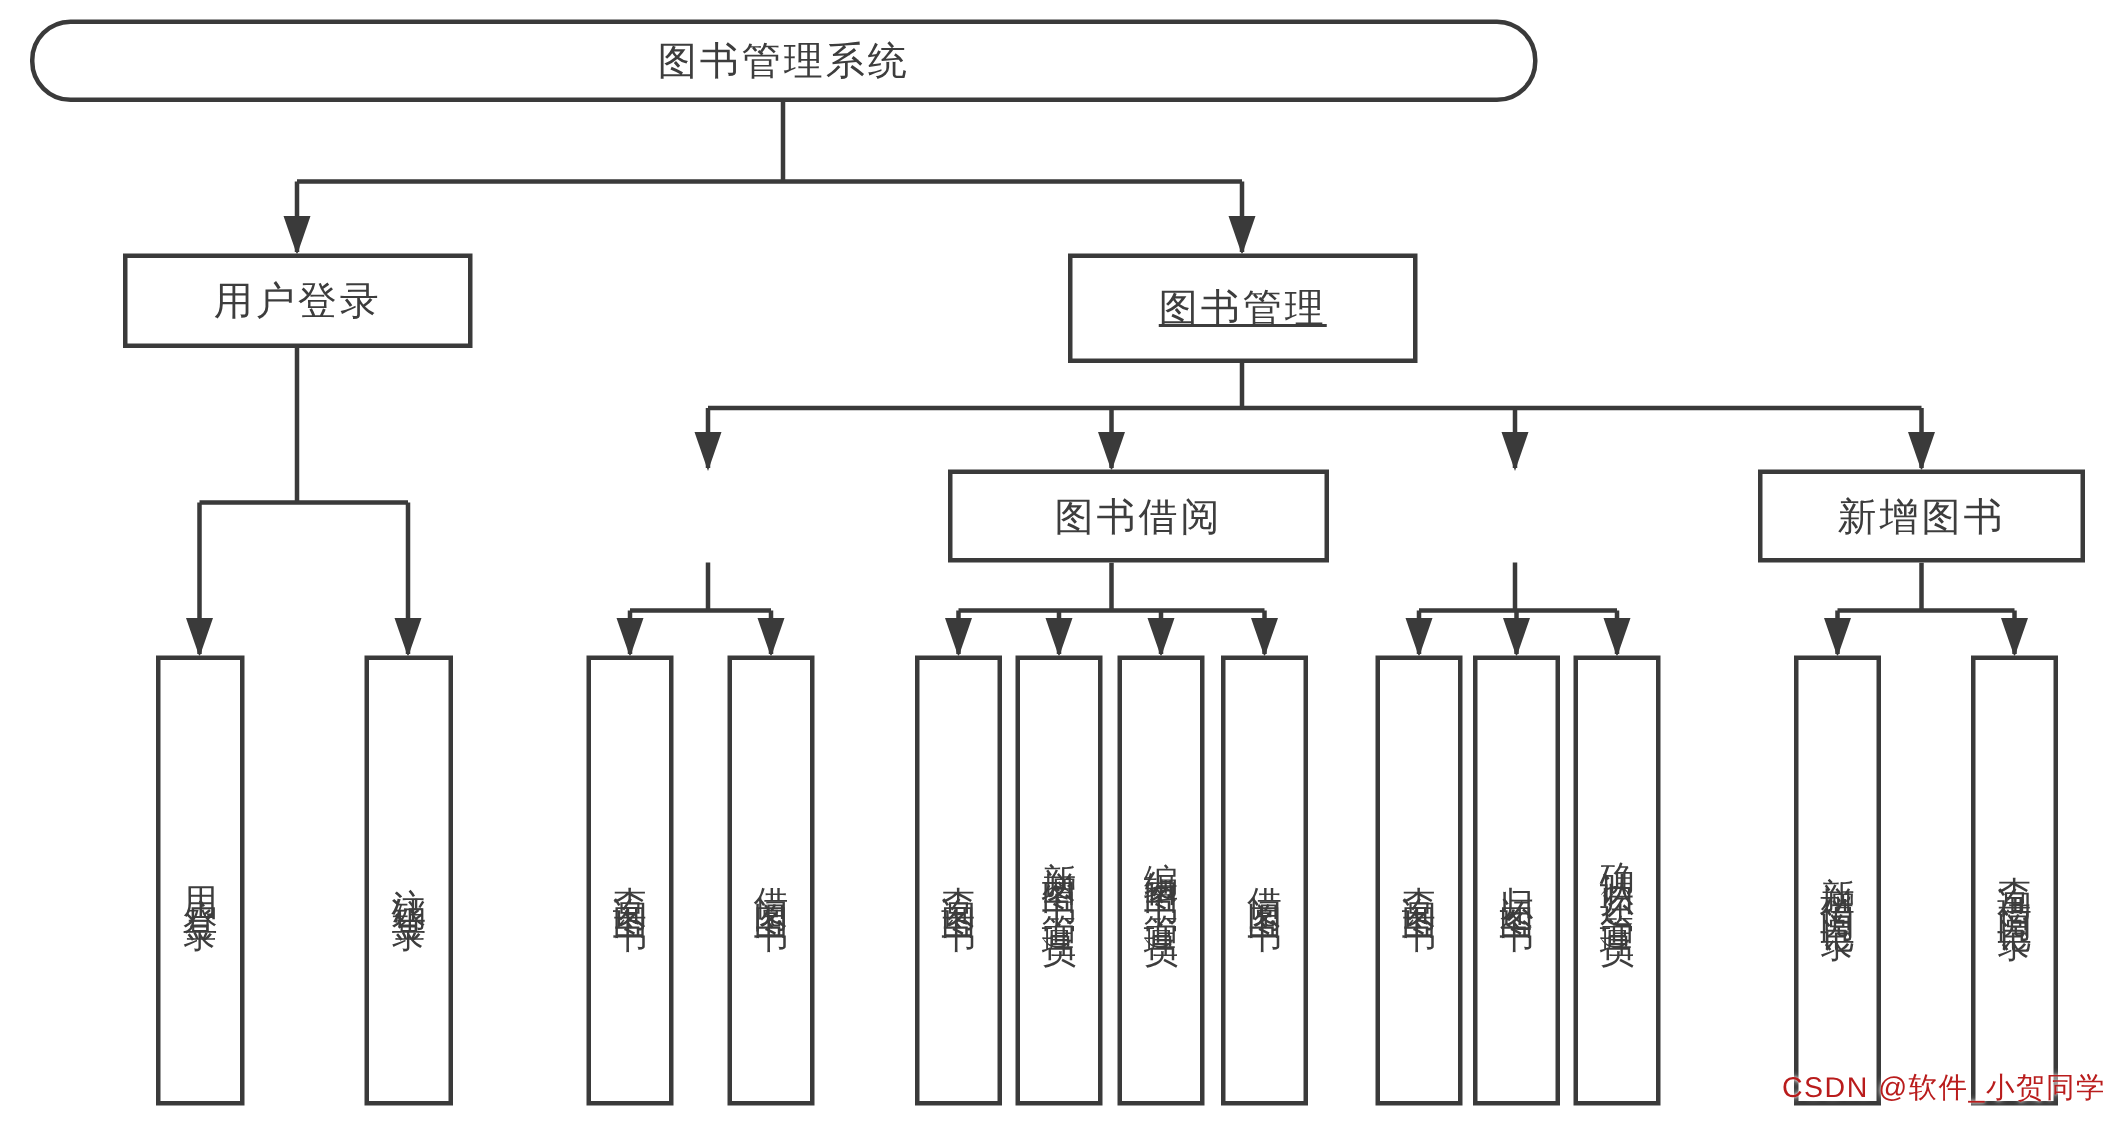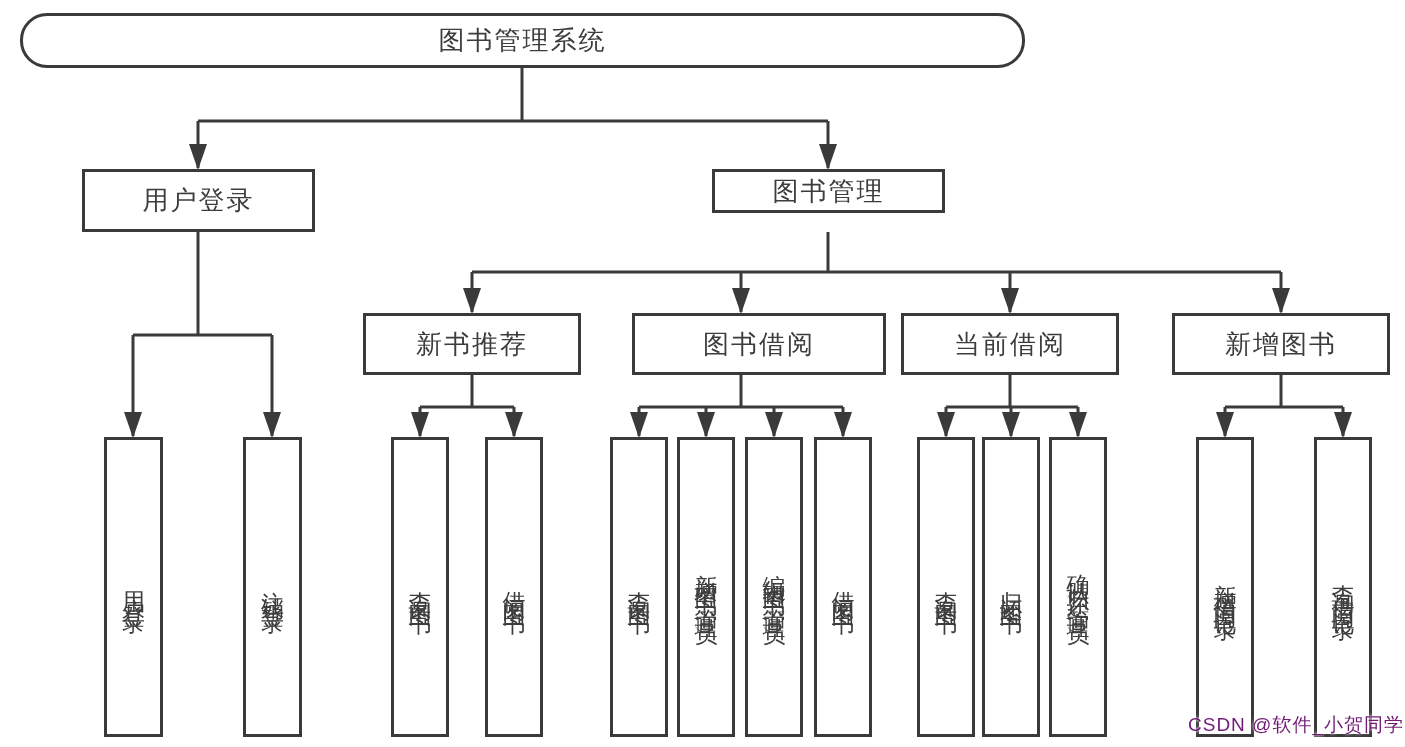--- a/index.html
+++ b/index.html
@@ -67,32 +67,26 @@
     </g>
   </svg>
 
   <div class="node hnode" style="left:20px;top:13px;width:1005px;height:55px;border-radius:27px;">
     <span>图书管理系统</span>
   </div>
 
   <div class="node hnode" style="left:82px;top:169px;width:233px;height:63px;">
     <span>用户登录</span>
   </div>
-  <div class="node hnode" style="left:712px;top:169px;width:233px;height:44px;">
+  <div class="node hnode" style="left:712px;top:169px;width:233px;height:73px;text-decoration:underline;">
     <span>图书管理</span>
   </div>
 
-  <div class="node hnode" style="left:363px;top:313px;width:218px;height:62px;">
-    <span>新书推荐</span>
-  </div>
   <div class="node hnode" style="left:632px;top:313px;width:254px;height:62px;">
     <span>图书借阅</span>
-  </div>
-  <div class="node hnode" style="left:901px;top:313px;width:218px;height:62px;">
-    <span>当前借阅</span>
   </div>
   <div class="node hnode" style="left:1172px;top:313px;width:218px;height:62px;">
     <span>新增图书</span>
   </div>
 
   <div class="node vnode" style="left:104px;top:437px;width:59px;height:300px;">
     <span class="vtext">用户登录</span>
   </div>
   <div class="node vnode" style="left:243px;top:437px;width:59px;height:300px;">
     <span class="vtext">注销登录</span>
@@ -128,15 +122,15 @@
     <span class="vtext">确认归还（管理员）</span>
   </div>
 
   <div class="node vnode" style="left:1196px;top:437px;width:58px;height:300px;">
     <span class="vtext">新增借阅记录</span>
   </div>
   <div class="node vnode" style="left:1314px;top:437px;width:58px;height:300px;">
     <span class="vtext">查询借阅记录</span>
   </div>
 
-  <div class="watermark" style="color:#701a75;">CSDN @软件_小贺同学</div>
+  <div class="watermark" style="color:#b91c1c;">CSDN @软件_小贺同学</div>
 
 </div>
 
 </body></html>

